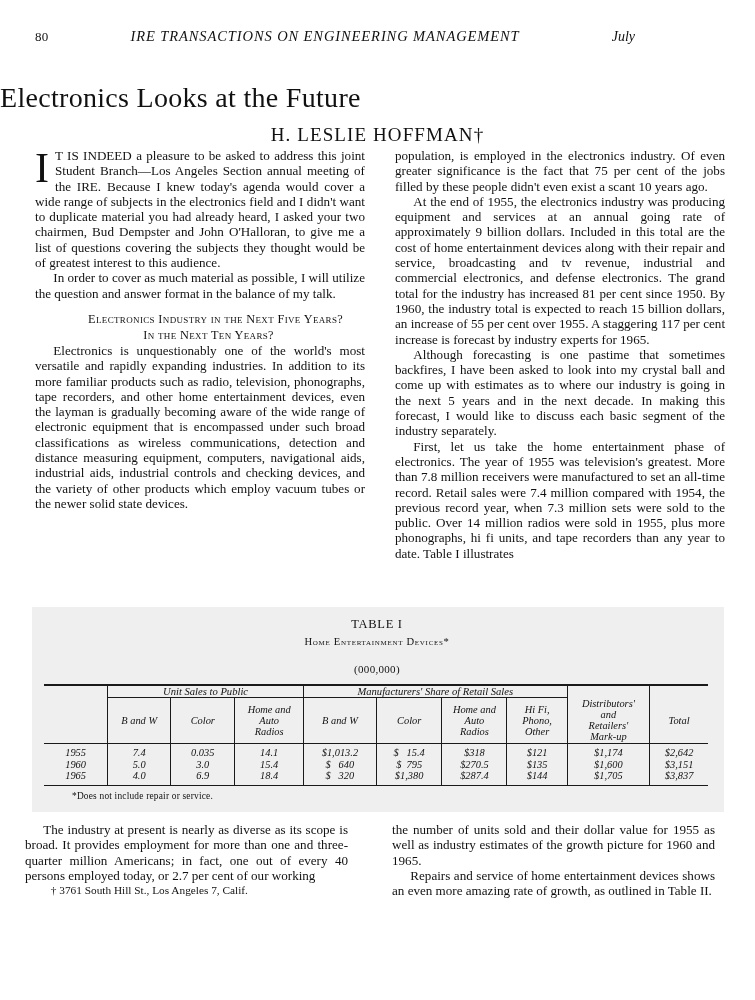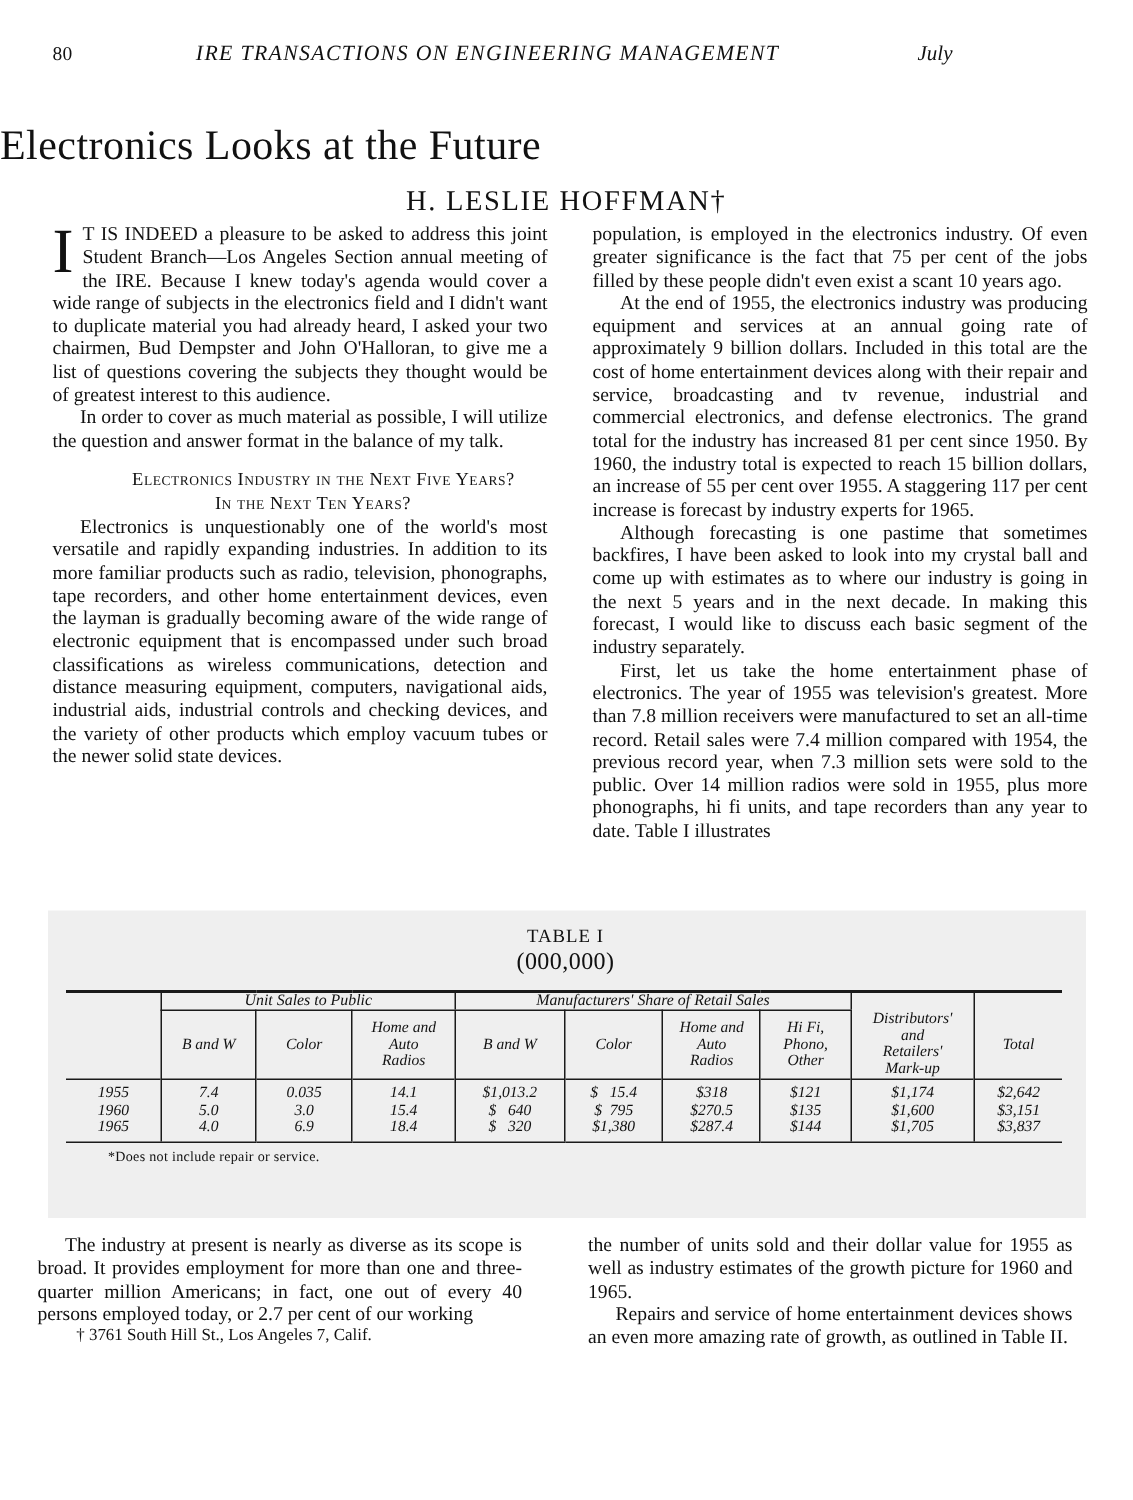--- a/index.html
+++ b/index.html
@@ -141,22 +141,22 @@
   }
   .tbl-sub {
     text-align: center;
     font-size: 10.6px;
     font-variant: small-caps;
     letter-spacing: 0.7px;
     margin-top: 4px;
   }
   .tbl-units {
     text-align: center;
-    font-size: 16px;
-    margin-top: 1px;
+    font-size: 11px;
+    margin-top: 16px;
     letter-spacing: 0.3px;
   }
 
   table.data {
     border-collapse: collapse;
     width: 664px;
     margin-top: 9px;
     font-size: 10.4px;
   }
   table.data td, table.data th {
@@ -250,20 +250,21 @@
       <p class="noindent">population, is employed in the electronics industry. Of even greater significance is the fact that 75 per cent of the jobs filled by these people didn't even exist a scant 10 years ago.</p>
       <p>At the end of 1955, the electronics industry was producing equipment and services at an annual going rate of approximately 9 billion dollars. Included in this total are the cost of home entertainment devices along with their repair and service, broadcasting and tv revenue, industrial and commercial electronics, and defense electronics. The grand total for the industry has increased 81 per cent since 1950. By 1960, the industry total is expected to reach 15 billion dollars, an increase of 55 per cent over 1955. A staggering 117 per cent increase is forecast by industry experts for 1965.</p>
       <p>Although forecasting is one pastime that sometimes backfires, I have been asked to look into my crystal ball and come up with estimates as to where our industry is going in the next 5 years and in the next decade. In making this forecast, I would like to discuss each basic segment of the industry separately.</p>
       <p>First, let us take the home entertainment phase of electronics. The year of 1955 was television's greatest. More than 7.8 million receivers were manufactured to set an all-time record. Retail sales were 7.4 million compared with 1954, the previous record year, when 7.3 million sets were sold to the public. Over 14 million radios were sold in 1955, plus more phonographs, hi fi units, and tape recorders than any year to date. Table I illustrates</p>
     </div>
 
   </div>
 
   <div class="tablewrap">
     <div class="tbl-title">TABLE I</div>
+    <div class="tbl-sub">Home Entertainment Devices*</div>
     <div class="tbl-units">(000,000)</div>
 
     <table class="data">
       <colgroup>
         <col style="width:72px">
         <col style="width:72px">
         <col style="width:72px">
         <col style="width:76px">
         <col style="width:80px">
         <col style="width:72px">

